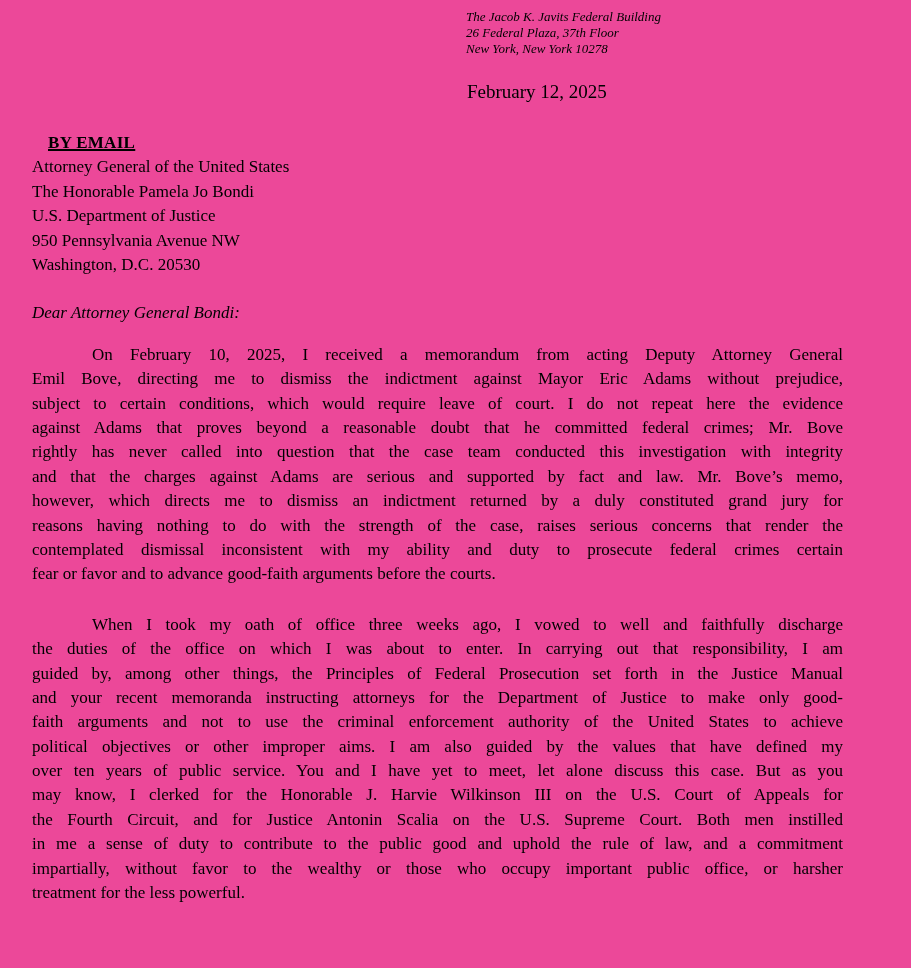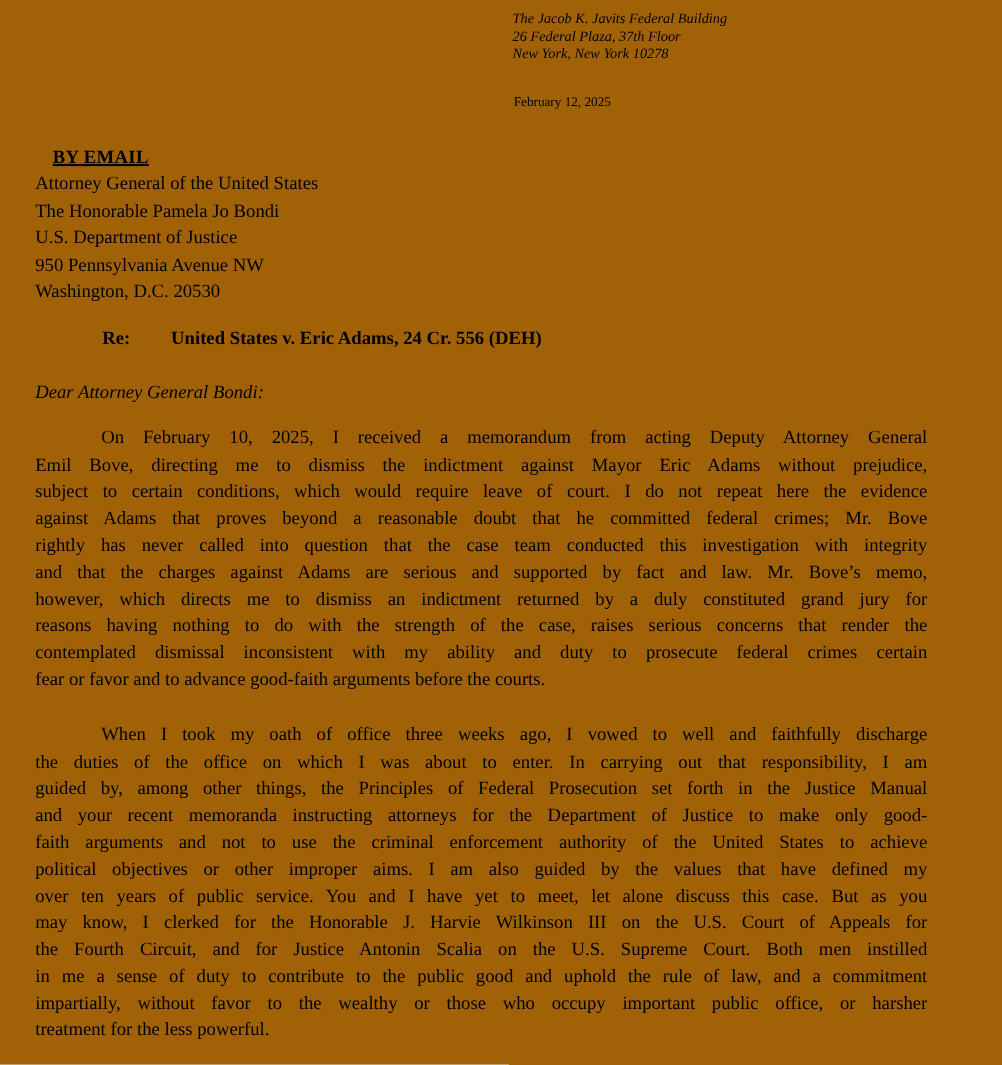--- a/index.html
+++ b/index.html
@@ -5,37 +5,37 @@
   * { margin: 0; padding: 0; box-sizing: border-box; }
   html, body { background: #ffffff; }
   body {
     font-family: "Liberation Serif", "DejaVu Serif", serif;
     color: #000000;
   }
   .page {
     position: relative;
     width: 911px;
     height: 968px;
-    background: #a16207;
+    background: #ec4899;
     overflow: hidden;
   }
   .letterhead {
     position: absolute;
     left: 466px;
     top: 9px;
     font-style: italic;
     font-size: 13px;
     line-height: 15.8px;
     white-space: nowrap;
   }
   .date {
     position: absolute;
     left: 467px;
     top: 82px;
-    font-size: 12px;
+    font-size: 19px;
     line-height: 20px;
   }
   .main {
     position: absolute;
     left: 32px;
     top: 131px;
     width: 811px;
     font-size: 17px;
     line-height: 24.4px;
   }
@@ -93,23 +93,20 @@
     </div>
 
     <div class="recipient">
         <div class="line">Attorney General of the United States</div>
         <div class="line first">The Honorable Pamela Jo Bondi</div>
         <div class="line">U.S. Department of Justice</div>
         <div class="line">950 Pennsylvania Avenue NW</div>
         <div class="line last">Washington, D.C. 20530</div>
       </div>
 
-    <div class="subject">
-      <span class="re">Re:</span><span class="case">United States v. Eric Adams, 24 Cr. 556 (DEH)</span>
-    </div>
 
     <div class="salutation">Dear Attorney General Bondi:</div>
 
     <div class="para p1">
         <div class="line first">On February 10, 2025, I received a memorandum from acting Deputy Attorney General</div>
         <div class="line">Emil Bove, directing me to dismiss the indictment against Mayor Eric Adams without prejudice,</div>
         <div class="line">subject to certain conditions, which would require leave of court. I do not repeat here the evidence</div>
         <div class="line">against Adams that proves beyond a reasonable doubt that he committed federal crimes; Mr. Bove</div>
         <div class="line">rightly has never called into question that the case team conducted this investigation with integrity</div>
         <div class="line">and that the charges against Adams are serious and supported by fact and law. Mr. Bove’s memo,</div>

